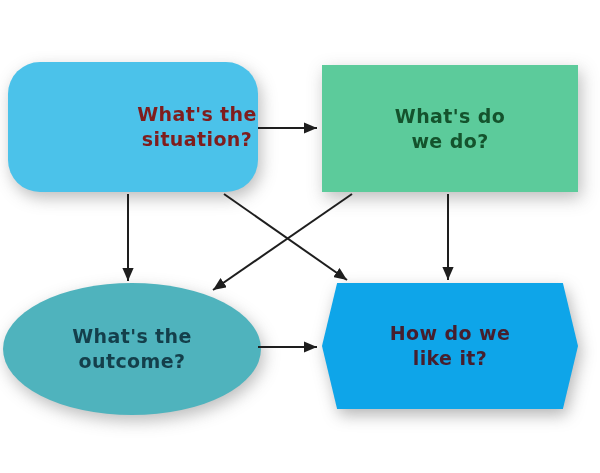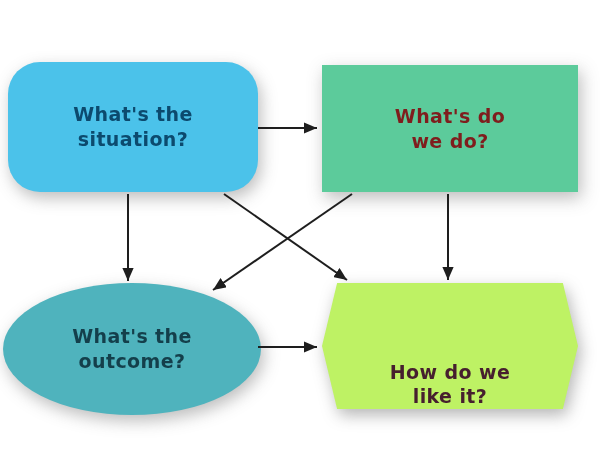--- a/index.html
+++ b/index.html
@@ -67,34 +67,34 @@
     left: 0; top: 0;
     width: 600px; height: 473px;
     pointer-events: none;
   }
 </style>
 </head>
 <body>
 
 <div class="stage">
 
-  <div class="node node-situation" style="background-color: rgb(75, 194, 234); color: #0c4a6e;">
+  <div class="node node-situation" style="background-color: rgb(75, 194, 234); color: #7f1d1d; justify-content: flex-end;">
     <span class="label">What's the situation?</span>
   </div>
 
-  <div class="node node-do" style="background-color: rgb(92, 203, 155); color: #7f1d1d;">
+  <div class="node node-do" style="background-color: rgb(92, 203, 155); color: #14532d;">
     <span class="label">What's do we do?</span>
   </div>
 
   <div class="node node-outcome" style="background-color: rgb(79, 179, 189); color: rgb(20, 63, 75);">
     <span class="label">What's the outcome?</span>
   </div>
 
   <div class="hex-wrap">
-    <div class="node node-like" style="background-color: #bef264; color: rgb(70, 31, 46); align-items: flex-end;">
+    <div class="node node-like" style="background-color: #0ea5e9; color: rgb(70, 31, 46);">
       <span class="label">How do we like it?</span>
     </div>
   </div>
 
   <svg class="arrow-layer" viewBox="0 0 600 473" xmlns="http://www.w3.org/2000/svg">
     <defs>
       <marker id="arrowhead" markerUnits="strokeWidth" markerWidth="7" markerHeight="5.6" refX="6.5" refY="2.8" orient="auto">
         <path d="M0,0 L6.5,2.8 L0,5.6 Z" fill="#1e1e1e"></path>
       </marker>
     </defs>

